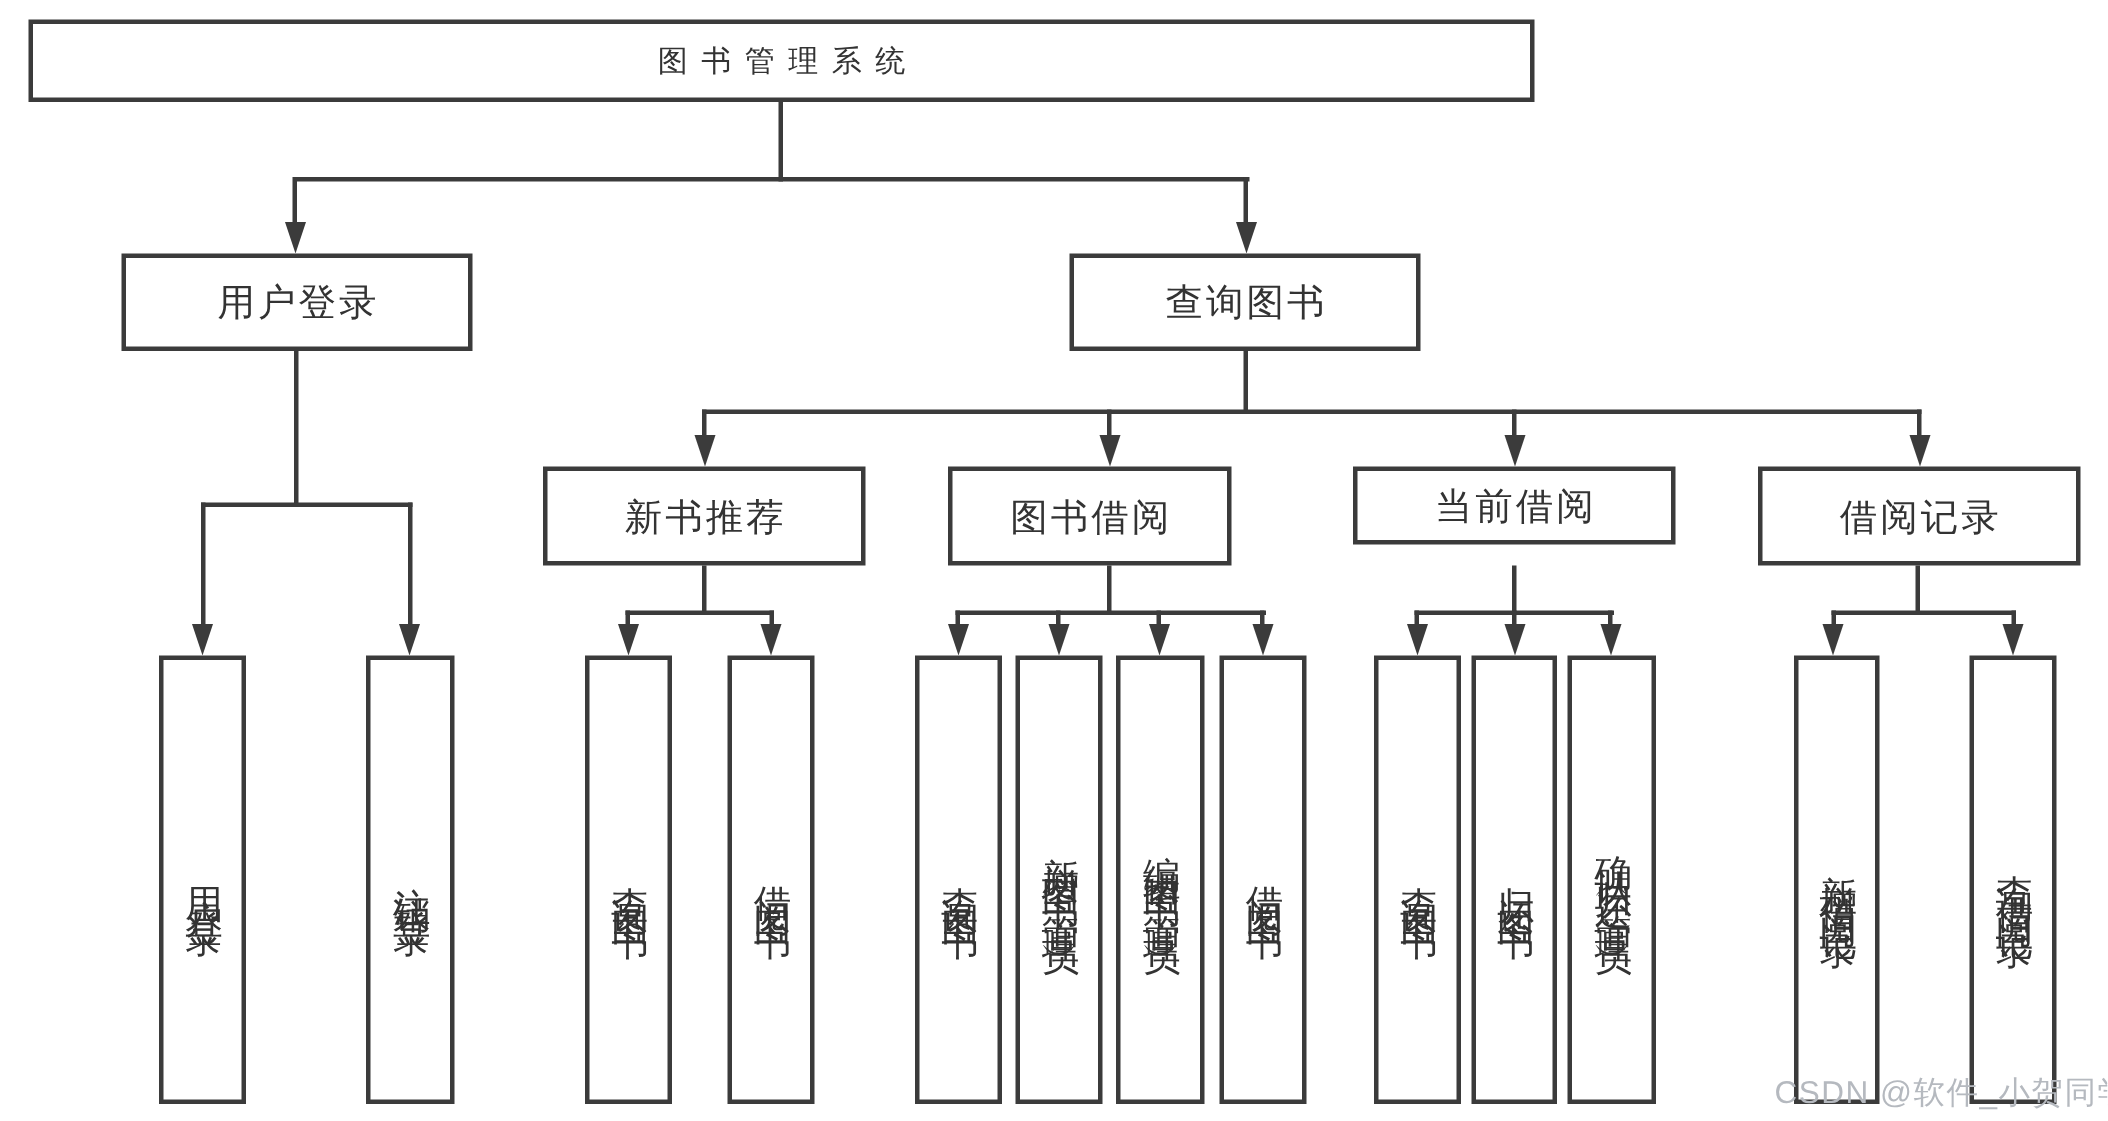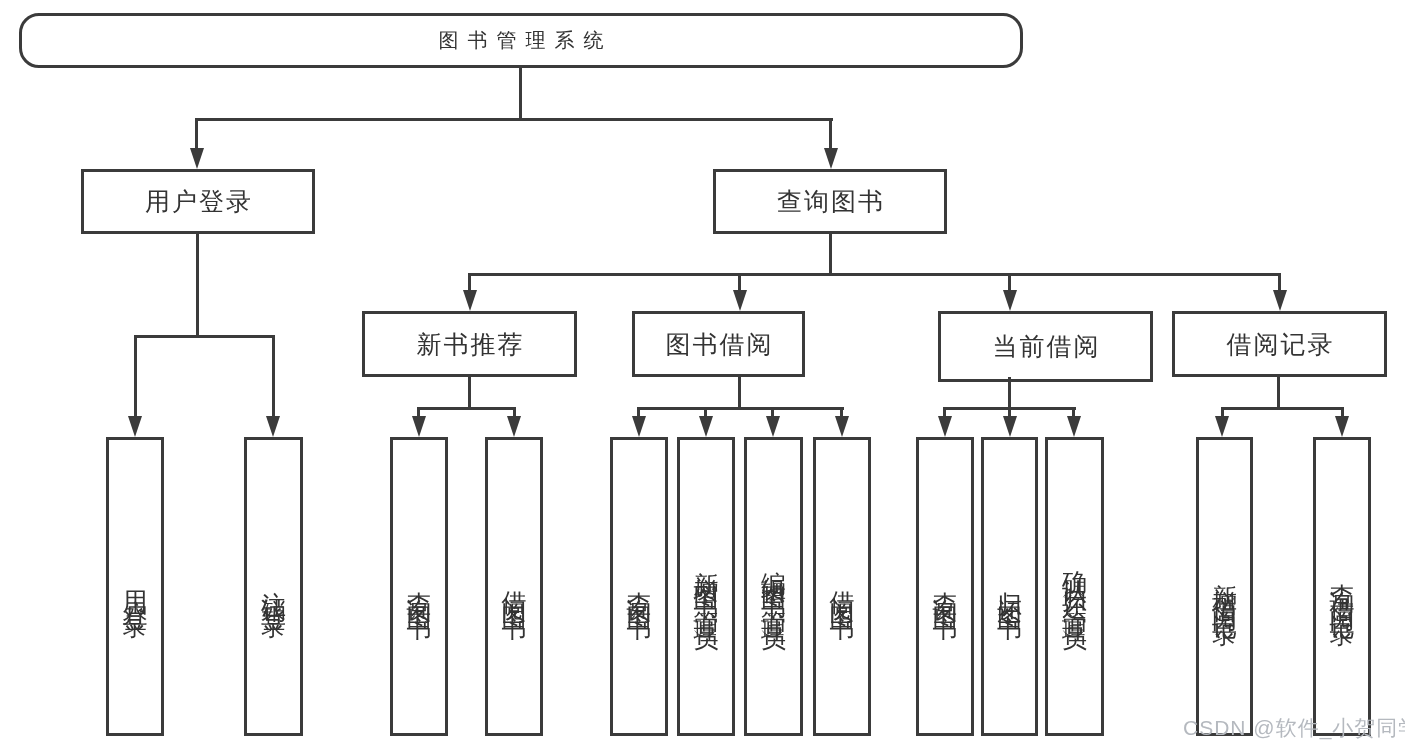--- a/index.html
+++ b/index.html
@@ -17,21 +17,21 @@
     position: absolute;
     box-sizing: border-box;
     border: 3px solid #3b3b3b;
     background: #ffffff;
     display: flex;
     align-items: center;
     justify-content: center;
     text-align: center;
     color: #333333;
   }
-  .box.root-box  { font-size: 20px; letter-spacing: 9px; text-indent: 9px; border-radius: 20px; }
+  .box.root-box  { font-size: 20px; letter-spacing: 9px; text-indent: 9px; }
   .box.h-box     { font-size: 25px; letter-spacing: 2px; text-indent: 2px; }
   .box.v-box span {
     writing-mode: vertical-rl;
     text-orientation: mixed;
     font-size: 25px;
     letter-spacing: 8px;
     line-height: 1;
     white-space: nowrap;
   }
   
@@ -87,22 +87,22 @@
   <div class="line" style="left:468px; top:273px; width:3px; height:20px;"></div>
   <div class="arrow-head" style="left:463px; top:290px;"></div>
   <div class="line" style="left:738px; top:273px; width:3px; height:20px;"></div>
   <div class="arrow-head" style="left:733px; top:290px;"></div>
   <div class="line" style="left:1008px; top:273px; width:3px; height:20px;"></div>
   <div class="arrow-head" style="left:1003px; top:290px;"></div>
   <div class="line" style="left:1278px; top:273px; width:3px; height:20px;"></div>
   <div class="arrow-head" style="left:1273px; top:290px;"></div>
 
   <div class="box h-box" style="left:362px; top:311px; width:215px; height:66px;">新书推荐</div>
-  <div class="box h-box" style="left:632px; top:311px; width:173px; height:66px;">图书借阅</div>
-  <div class="box h-box" style="left:902px; top:311px; width:215px; height:71px;margin-left:36px;">当前借阅</div>
+  <div class="box h-box" style="left:632px; top:311px; width:189px; height:66px;">图书借阅</div>
+  <div class="box h-box" style="left:902px; top:311px; width:215px; height:52px;">当前借阅</div>
   <div class="box h-box" style="left:1172px; top:311px; width:215px; height:66px;">借阅记录</div>
 
   <div class="line" style="left:468px; top:377px; width:3px; height:33px;"></div>
   <div class="line" style="left:417px; top:407px; width:99px; height:3px;"></div>
   <div class="line" style="left:417px; top:407px; width:3px; height:11px;"></div>
   <div class="arrow-head" style="left:412px; top:416px;"></div>
   <div class="line" style="left:513px; top:407px; width:3px; height:11px;"></div>
   <div class="arrow-head" style="left:507px; top:416px;"></div>
 
   <div class="line" style="left:738px; top:377px; width:3px; height:33px;"></div>

